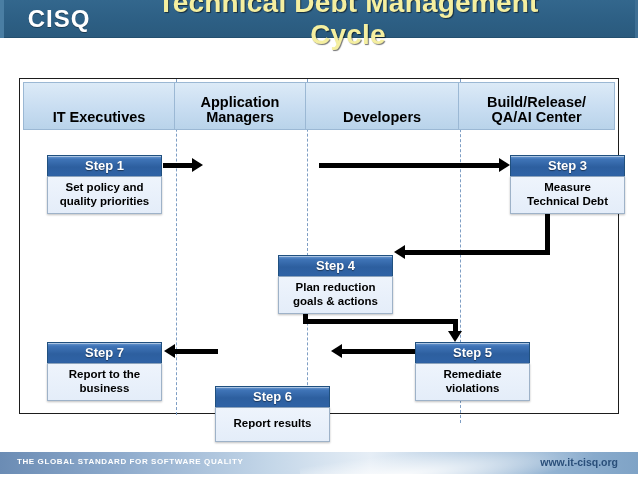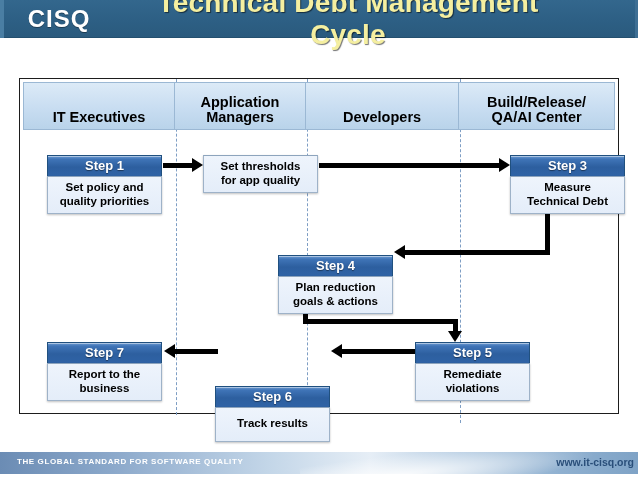--- a/index.html
+++ b/index.html
@@ -182,21 +182,21 @@
   .footer-swoosh{
     position:absolute;left:300px;top:-8px;width:330px;height:40px;
     background:radial-gradient(ellipse at 30% 60%, rgba(255,255,255,.85) 0%, rgba(255,255,255,0) 60%);
     transform:rotate(-6deg);
   }
   .footer-left{
     position:absolute;left:17px;top:5px;
     color:#ffffff;font-size:8px;font-weight:bold;letter-spacing:.6px;
   }
   .footer-right{
-    position:absolute;right:4px;top:4px;
+    position:absolute;right:20px;top:4px;
     color:#2a4f7a;font-size:10.5px;font-weight:bold;
   }
 </style>
 </head>
 <body>
 
 <div class="header">
   <div class="header-edge-l"></div>
   <div class="header-edge-r"></div>
   <div class="header-inner">
@@ -251,22 +251,20 @@
   <div class="arrow-line a67-l"></div>
   <div class="arrow-head ah-left a67-head"></div>
 
   <div class="step s1">
     <div class="step-title">Step 1</div>
     <div class="step-body tall" style="white-space:pre-line">Set policy and
 quality priorities</div>
   </div>
 
   <div class="step s2">
-    <div class="step-body tall" style="white-space:pre-line">Set thresholds
-for app quality</div>
   </div>
 
   <div class="step s3">
     <div class="step-title">Step 3</div>
     <div class="step-body tall" style="white-space:pre-line">Measure
 Technical Debt</div>
   </div>
 
   <div class="step s4">
     <div class="step-title">Step 4</div>
@@ -275,21 +273,21 @@
   </div>
 
   <div class="step s5">
     <div class="step-title">Step 5</div>
     <div class="step-body tall" style="white-space:pre-line">Remediate
 violations</div>
   </div>
 
   <div class="step s6">
     <div class="step-title">Step 6</div>
-    <div class="step-body tall one-line" style="white-space:pre-line">Track results</div>
+    <div class="step-body tall one-line" style="white-space:pre-line">Report results</div>
   </div>
 
   <div class="step s7">
     <div class="step-title">Step 7</div>
     <div class="step-body tall" style="white-space:pre-line">Report to the
 business</div>
   </div>
 
 </div>
 

